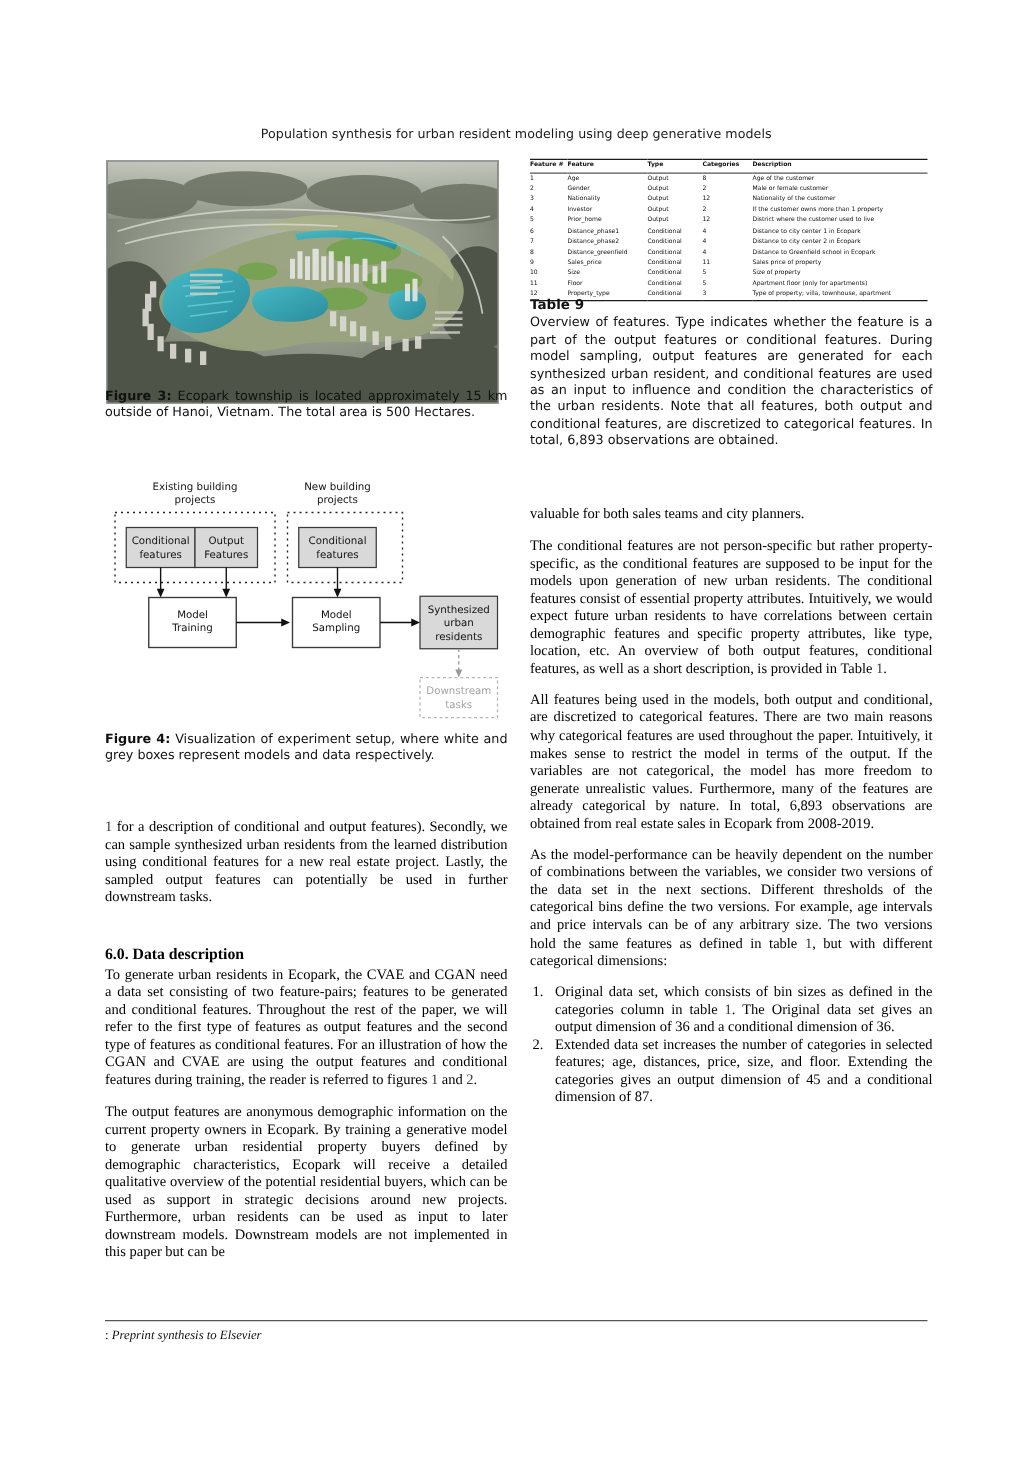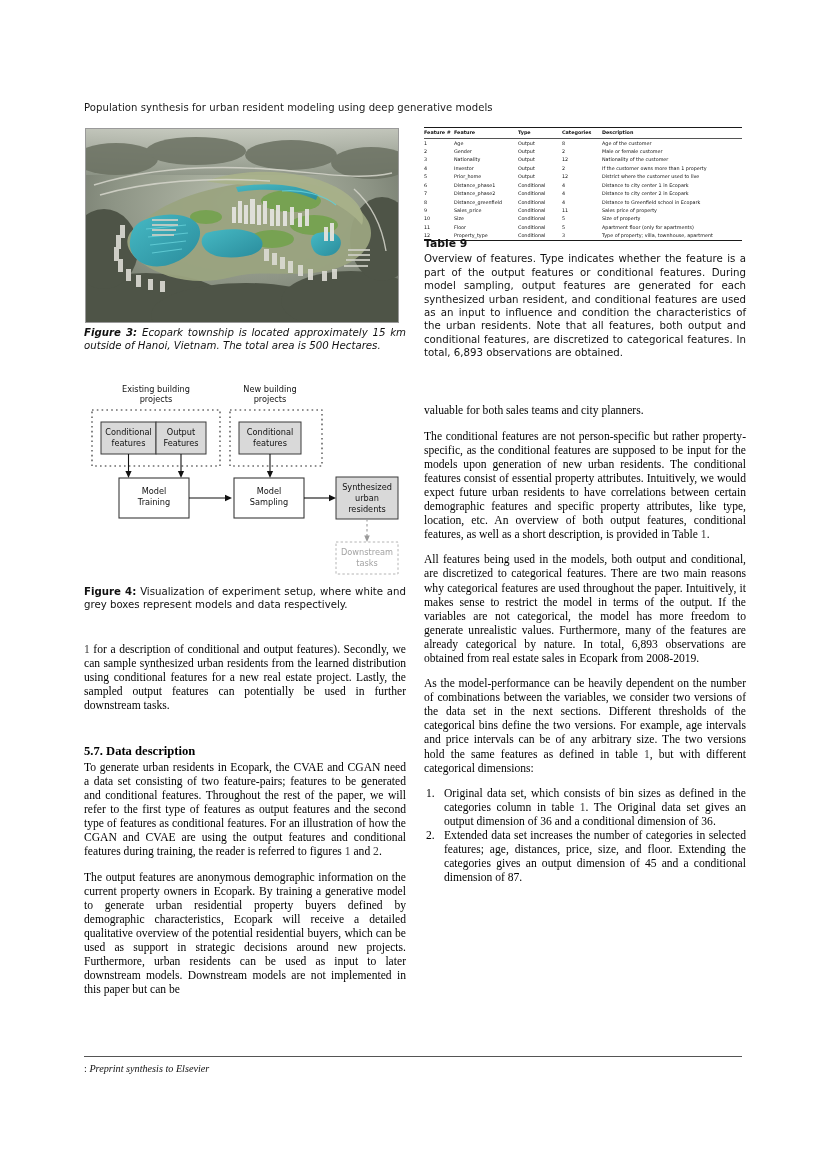--- a/index.html
+++ b/index.html
@@ -21,34 +21,34 @@
     width: 826px;
     height: 1169px;
   }
 
   
   .running-head {
     position: absolute;
     left: 84px;
     top: 102px;
     width: 658px;
-    text-align: left;
+    text-align: center;
     font-family: "DejaVu Sans", sans-serif;
     font-size: 10.1px;
     color: #1a1a1a;
     letter-spacing: 0.05px;
   }
 
   
   .col {
     position: absolute;
     width: 322px;
     text-align: justify;
   }
-  .col-left  { left: 84px; }
+  .col-left  { left: 84px; margin-top: 12px; }
   .col-right { left: 424px; }
 
   p.body {
     margin: 0 0 11.5px 0;
     font-size: 11.6px;
     line-height: 14.05px;
     text-align: justify;
     text-justify: inter-word;
     hyphens: none;
   }
@@ -312,21 +312,21 @@
       </g>
 
       <g stroke="#d7d7cd" stroke-width="1.4" fill="none" opacity="0.85">
         <path d="M8 56 C60 40, 120 36, 180 40 C230 43, 270 52, 306 44"></path>
         <path d="M14 66 C62 52, 124 48, 184 52"></path>
         <path d="M268 60 C286 76, 296 98, 300 122"></path>
       </g>
     </svg>
   </div>
 
-  <div class="caption" style="left:84px; top:326px;font-style:italic;">
+  <div class="caption" style="left:84px; top:311px;">
     <b>Figure 3:</b>
     <span>Ecopark township is located approximately 15 km outside of Hanoi, Vietnam. The total area is 500 Hectares.</span>
   </div>
 
   <div class="fig4">
     <svg width="322" height="196" viewBox="0 0 322 196">
       <g font-family="DejaVu Sans, sans-serif" font-size="8.2" fill="#111" text-anchor="middle">
 
         <text x="72" y="11">Existing building</text>
         <text x="72" y="21">projects</text>
@@ -500,21 +500,21 @@
   <div class="table-caption">
     <span class="tlabel">Table 9</span>
     <span>Overview of features. Type indicates whether the feature is a part of the output features or conditional features. During model sampling, output features are generated for each synthesized urban resident, and conditional features are used as an input to influence and condition the characteristics of the urban residents. Note that all features, both output and conditional features, are discretized to categorical features. In total, 6,893 observations are obtained.</span>
   </div>
 
   <div class="col col-left" style="top:643px;">
     <p class="body"><span class="ref">1</span><span> for a description of conditional and output features). Secondly, we can sample synthesized urban residents from the learned distribution using conditional features for a new real estate project. Lastly, the sampled output features can potentially be used in further downstream tasks.</span></p>
   </div>
 
   <div class="col col-left" style="top:744px;">
-    <h3 class="section">5.7. Data description</h3>
+    <h3 class="section">6.0. Data description</h3>
     <p class="body"><span>To generate urban residents in Ecopark, the CVAE and CGAN need a data set consisting of two feature-pairs; features to be generated and conditional features. Throughout the rest of the paper, we will refer to the first type of features as </span><span class="ital">output features</span><span> and the second type of features as </span><span class="ital">conditional features</span><span>. For an illustration of how the CGAN and CVAE are using the output features and conditional features during training, the reader is referred to figures </span><span class="ref">1</span><span> and </span><span class="ref">2</span><span>.</span></p>
     <p class="body">The output features are anonymous demographic information on the current property owners in Ecopark. By training a generative model to generate urban residential property buyers defined by demographic characteristics, Ecopark will receive a detailed qualitative overview of the potential residential buyers, which can be used as support in strategic decisions around new projects. Furthermore, urban residents can be used as input to later downstream models. Downstream models are not implemented in this paper but can be</p>
   </div>
 
   <div class="col col-right" style="top:404px;">
     <p class="body">valuable for both sales teams and city planners.</p>
     <p class="body"><span>The conditional features are not person-specific but rather property-specific, as the conditional features are supposed to be input for the models upon generation of new urban residents. The conditional features consist of essential property attributes. Intuitively, we would expect future urban residents to have correlations between certain demographic features and specific property attributes, like type, location, etc. An overview of both output features, conditional features, as well as a short description, is provided in Table </span><span class="ref">1</span><span>.</span></p>
     <p class="body">All features being used in the models, both output and conditional, are discretized to categorical features. There are two main reasons why categorical features are used throughout the paper. Intuitively, it makes sense to restrict the model in terms of the output. If the variables are not categorical, the model has more freedom to generate unrealistic values. Furthermore, many of the features are already categorical by nature. In total, 6,893 observations are obtained from real estate sales in Ecopark from 2008-2019.</p>
     <p class="body"><span>As the model-performance can be heavily dependent on the number of combinations between the variables, we consider two versions of the data set in the next sections. Different thresholds of the categorical bins define the two versions. For example, age intervals and price intervals can be of any arbitrary size. The two versions hold the same features as defined in table </span><span class="ref">1</span><span>, but with different categorical dimensions:</span></p>
     <ol class="enum">

